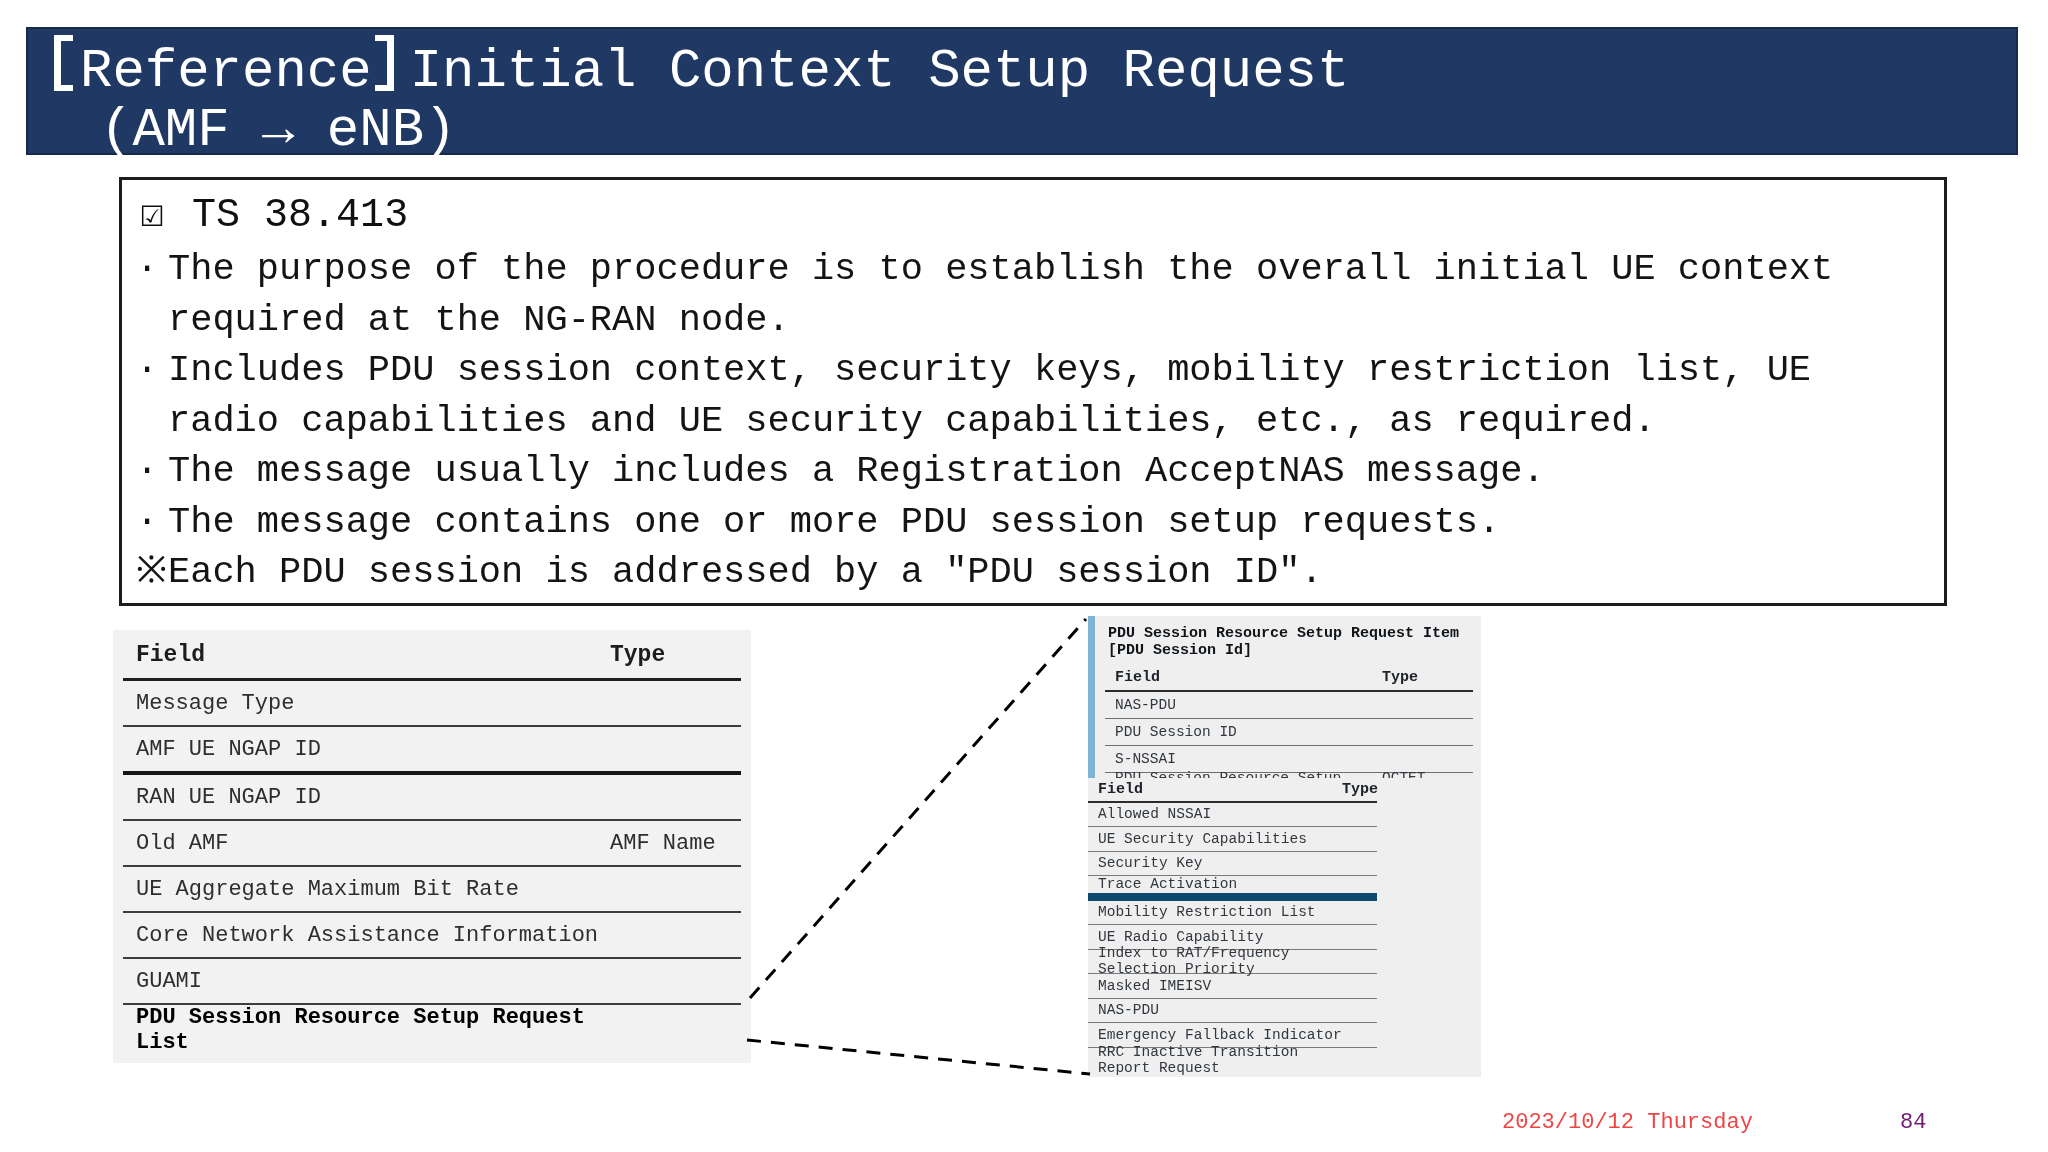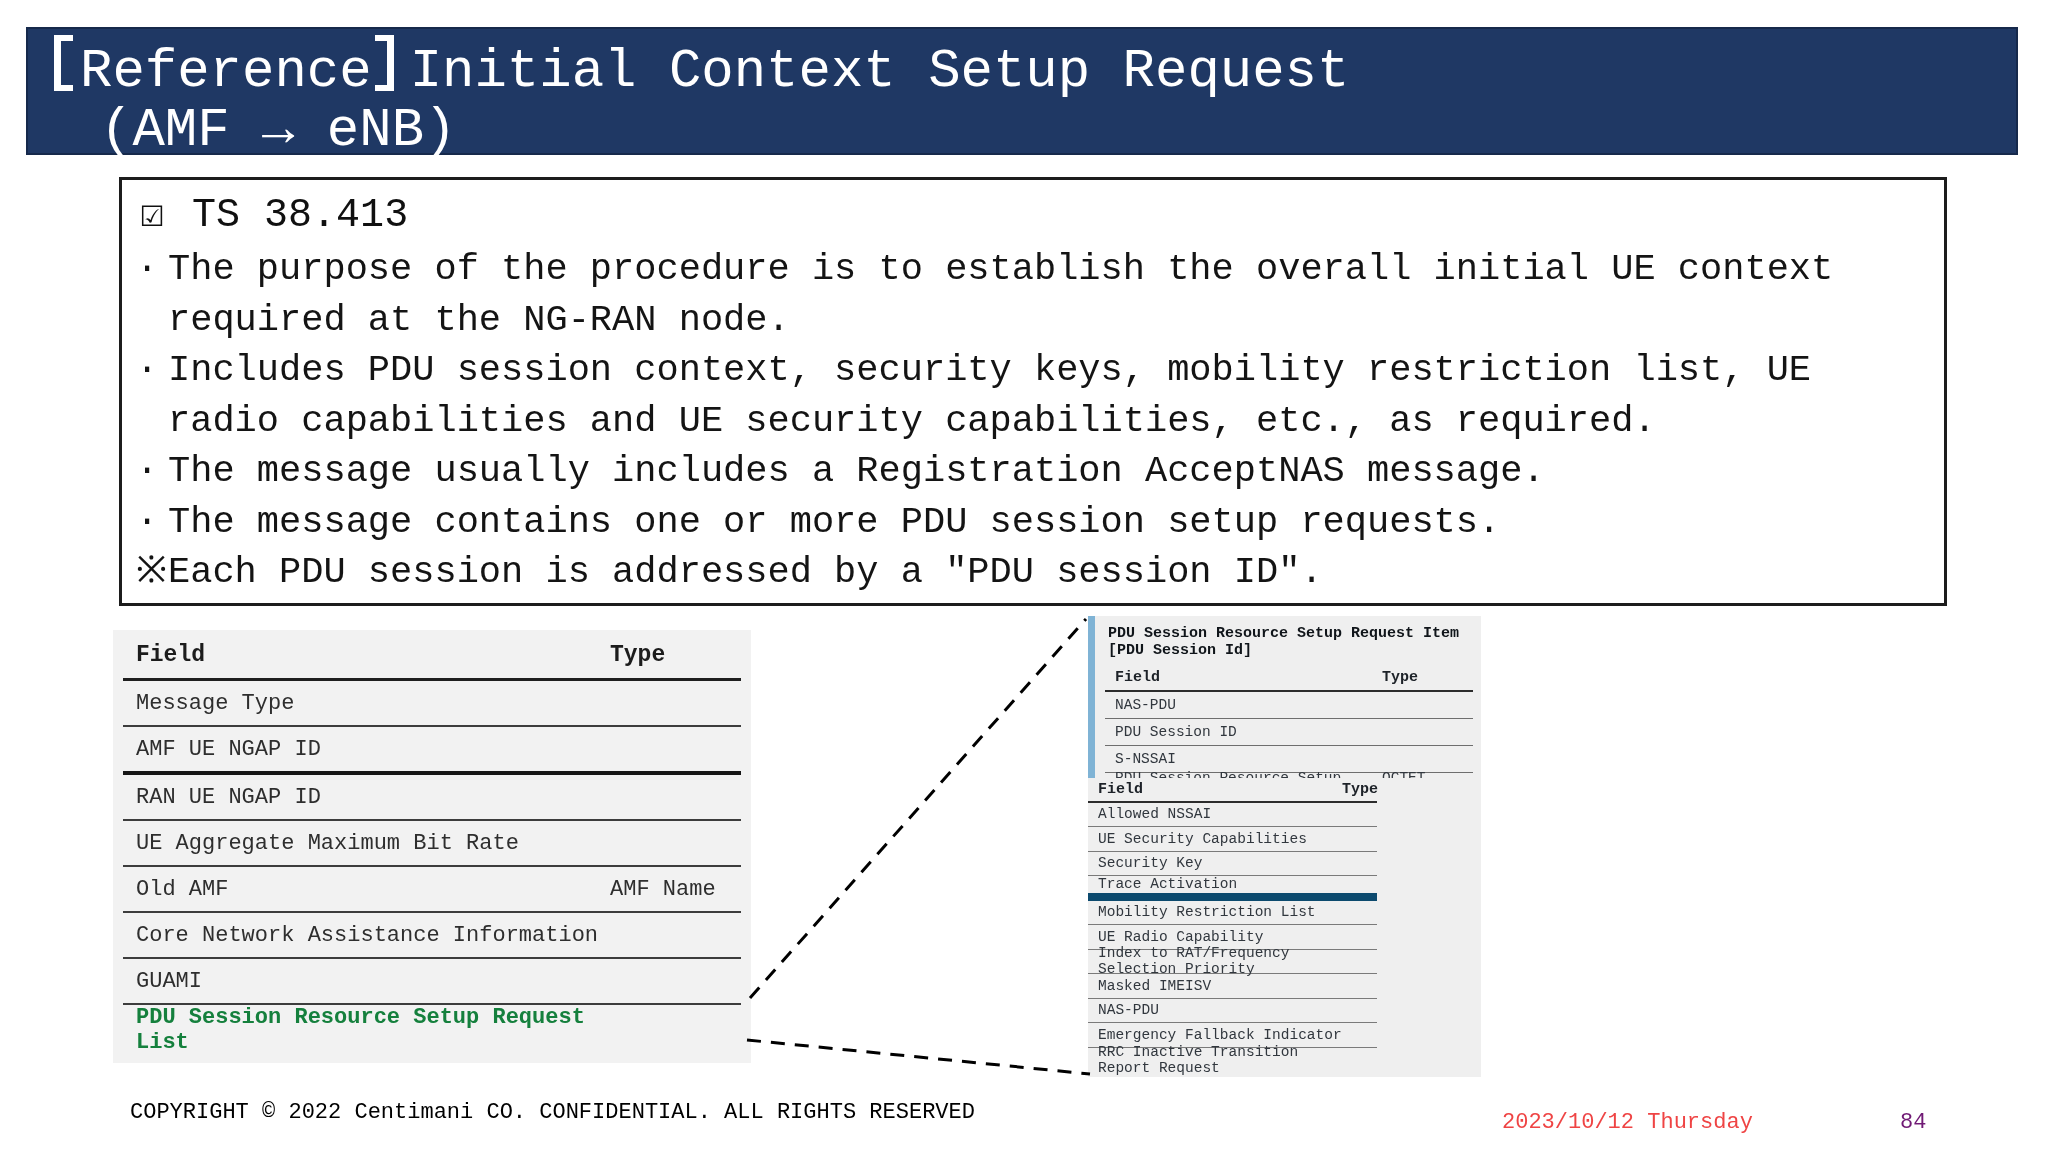--- a/index.html
+++ b/index.html
@@ -25,21 +25,21 @@
   .marker{flex:0 0 32px;text-align:left;}
   .btext{flex:1;}
 
   
   .ltable{position:absolute;left:113px;top:630px;width:638px;background:#f2f2f2;
           color:#2e2e2e;padding:2px 0 8px 0;box-sizing:border-box;}
   .lrow{display:flex;align-items:center;height:44px;margin:0 10px;padding:0 13px;
         border-bottom:2px solid #3d3d3d;font-size:22px;}
   .lrow.lhead{height:46px;font-weight:bold;font-size:23px;border-bottom:3px solid #1f1f1f;color:#1c1c1c;}
   .lrow.thick{border-bottom:4px solid #161616;}
-  .lrow.boldrow{font-weight:bold;border-bottom:none;height:50px;color:#15803d;}
+  .lrow.boldrow{font-weight:bold;border-bottom:none;height:50px;color:#000000;}
   .lf{flex:0 0 474px;}
   .lt{flex:1;}
 
   
   .rtable1{position:absolute;left:1088px;top:616px;width:393px;background:#efefef;color:#31373e;}
   .rbar{position:absolute;left:0;top:0;width:7px;height:100%;background:#7fb3d5;}
   .rt1-title{padding:9px 8px 5px 20px;font-size:15px;font-weight:bold;color:#10151a;line-height:17px;}
   .rrow{display:flex;align-items:center;height:26px;margin:0 8px 0 17px;padding:0 10px;
         border-bottom:1px solid #6e6e6e;font-size:14.5px;}
   .rrow.rhead{font-weight:bold;font-size:15px;border-bottom:2px solid #2c2c2c;color:#1d2228;}
@@ -115,26 +115,26 @@
     </div>
     <div class="lrow thick">
       <span class="lf">AMF UE NGAP ID</span>
       <span class="lt"></span>
     </div>
     <div class="lrow">
       <span class="lf">RAN UE NGAP ID</span>
       <span class="lt"></span>
     </div>
     <div class="lrow">
-      <span class="lf">UE Aggregate Maximum Bit Rate</span>
-      <span class="lt"></span>
-    </div>
-    <div class="lrow">
       <span class="lf">Old AMF</span>
       <span class="lt">AMF Name</span>
+    </div>
+    <div class="lrow">
+      <span class="lf">UE Aggregate Maximum Bit Rate</span>
+      <span class="lt"></span>
     </div>
     <div class="lrow">
       <span class="lf">Core Network Assistance Information</span>
       <span class="lt"></span>
     </div>
     <div class="lrow">
       <span class="lf">GUAMI</span>
       <span class="lt"></span>
     </div>
     <div class="lrow boldrow">
@@ -206,17 +206,16 @@
     <div class="drow dlast">
         <span class="df">RRC Inactive Transition Report Request</span>
       </div>
   </div>
 
   <svg class="overlay" width="2048" height="1152" viewBox="0 0 2048 1152">
     <line x1="750" y1="998" x2="1086" y2="619" stroke="#000" stroke-width="3" stroke-dasharray="14 10"></line>
     <line x1="747" y1="1040" x2="1090" y2="1074" stroke="#000" stroke-width="3" stroke-dasharray="14 10"></line>
   </svg>
 
-  <div class="copyright">COPYRIGHT © 2022 Centimani CO. CONFIDENTIAL. ALL RIGHTS RESERVED</div>
   <div class="datetext">2023/10/12 Thursday</div>
   <div class="pagenum">84</div>
 
 </div>
 
 </body></html>

